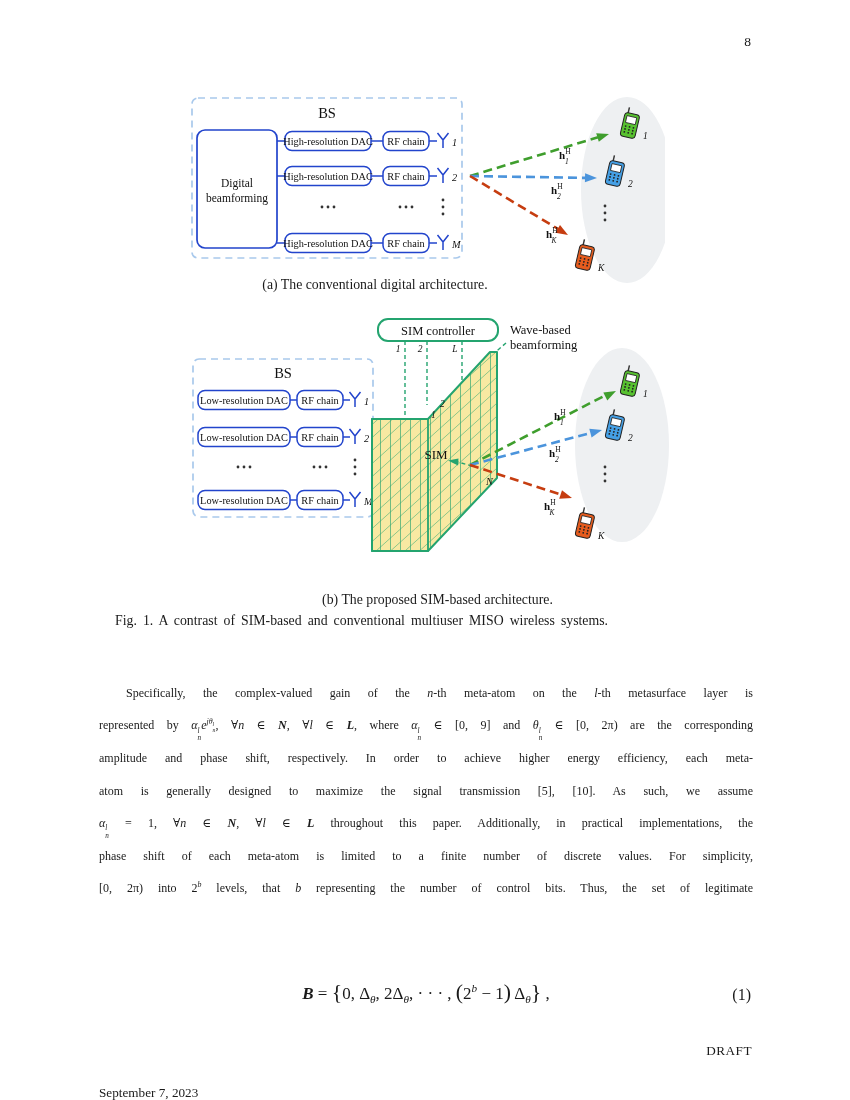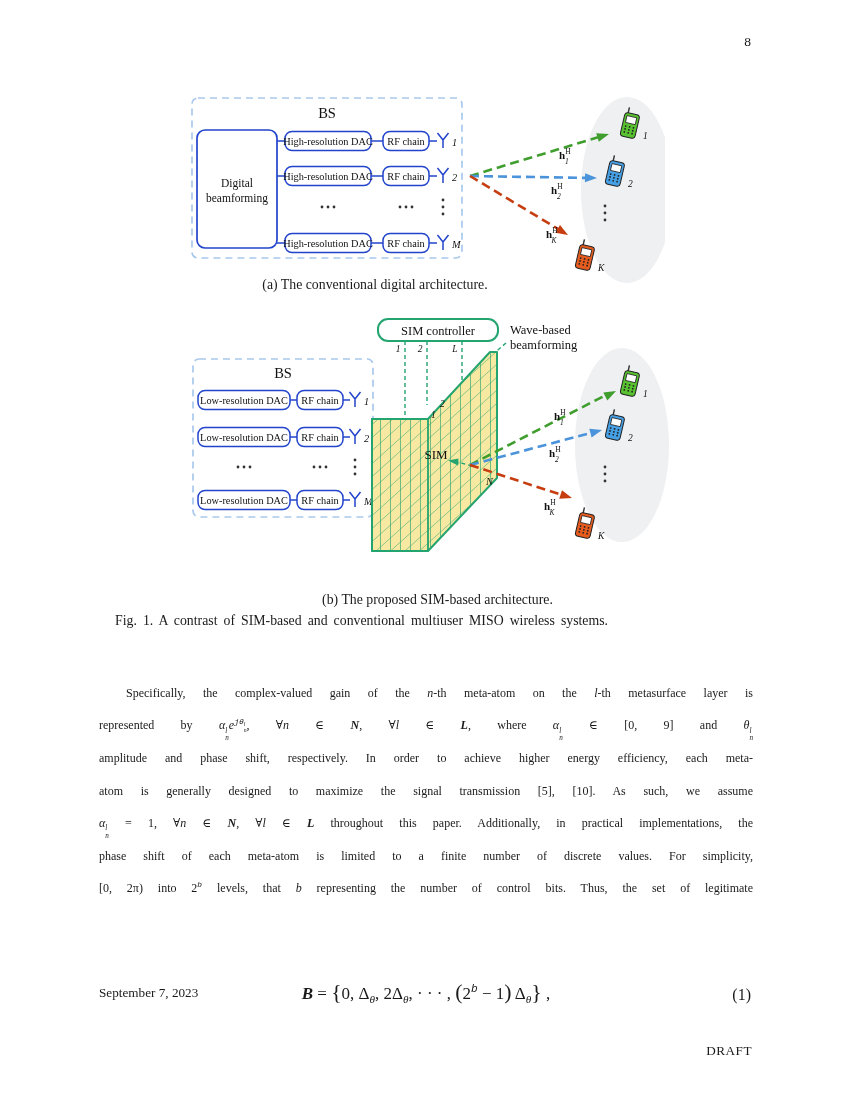--- a/index.html
+++ b/index.html
@@ -48,21 +48,21 @@
   .simedge{fill:none;stroke:var(--teal);stroke-width:2;stroke-linejoin:round;}
   
   .caption{font-size:13.8px;text-align:center;}
   .figcap{font-size:13.8px;word-spacing:2.6px;}
   .para{width:654px;font-size:12px;line-height:32.4px;}
   .pline{text-align:justify;text-align-last:justify;white-space:normal;}
   .pline.last{text-align-last:left;}
   .pline.first{text-indent:27px;}
   .seg-n{} .seg-i{font-style:italic;}
   .seg-cal{font-style:italic;font-weight:600;}
-  .seg-sup{vertical-align:super;font-size:0.66em;font-style:italic;line-height:0;font-family:Liberation Mono, monospace;}
+  .seg-sup{vertical-align:super;font-size:0.66em;font-style:italic;line-height:0;}
   .seg-sub{vertical-align:sub;font-size:0.66em;font-style:italic;line-height:0;}
   .seg-big{font-size:1.28em;line-height:0;}
   .ss{display:inline-flex;flex-direction:column;font-size:0.6em;line-height:1.02;
       vertical-align:-0.45em;font-style:italic;text-align:left;}
   .xss{display:inline-flex;flex-direction:column;font-size:0.48em;line-height:1.02;
       vertical-align:0.55em;font-style:italic;text-align:left;}
   .eqrow{width:654px;position:relative;font-size:17px;text-align:center;}
   .eqtag{position:absolute;right:2px;top:2px;font-size:16px;}
   .footer{font-size:13.2px;}
 </style>
@@ -358,30 +358,30 @@
         <span>n</span>
       </span><span class="seg-i">e</span><span class="seg-sup">jθ</span><span class="xss">
         <span>l</span>
         <span>n</span>
       </span><span class="seg-n">, ∀</span><span class="seg-i">n</span><span class="seg-n"> ∈ </span><span class="seg-cal">N</span><span class="seg-n">, ∀</span><span class="seg-i">l</span><span class="seg-n"> ∈ </span><span class="seg-cal">L</span><span class="seg-n">, where </span><span class="seg-i">α</span><span class="ss">
         <span>l</span>
         <span>n</span>
       </span><span class="seg-n"> ∈ [0, 9] and </span><span class="seg-i">θ</span><span class="ss">
         <span>l</span>
         <span>n</span>
-      </span></div>
+      </span><span class="seg-n"> ∈ [0, 2π) are the corresponding</span></div>
   <div class="pline"><span class="seg-n">amplitude and phase shift, respectively. In order to achieve higher energy efficiency, each meta-</span></div>
   <div class="pline"><span class="seg-n">atom is generally designed to maximize the signal transmission [5], [10]. As such, we assume</span></div>
   <div class="pline"><span class="seg-i">α</span><span class="ss">
         <span>l</span>
         <span>n</span>
       </span><span class="seg-n"> = 1, ∀</span><span class="seg-i">n</span><span class="seg-n"> ∈ </span><span class="seg-cal">N</span><span class="seg-n">, ∀</span><span class="seg-i">l</span><span class="seg-n"> ∈ </span><span class="seg-cal">L</span><span class="seg-n"> throughout this paper. Additionally, in practical implementations, the</span></div>
   <div class="pline"><span class="seg-n">phase shift of each meta-atom is limited to a finite number of discrete values. For simplicity,</span></div>
   <div class="pline"><span class="seg-n">[0, 2π) into 2</span><span class="seg-sup">b</span><span class="seg-n"> levels, that </span><span class="seg-i">b</span><span class="seg-n"> representing the number of control bits. Thus, the set of legitimate</span></div>
 </div>
 
 <div class="abs eqrow" style="left:99px;top:984px;">
   <span><span class="seg-cal">B</span><span class="seg-n"> = </span><span class="seg-big">{</span><span class="seg-n">0, Δ</span><span class="seg-sub">θ</span><span class="seg-n">, 2Δ</span><span class="seg-sub">θ</span><span class="seg-n">, · · · , </span><span class="seg-big">(</span><span class="seg-n">2</span><span class="seg-sup">b</span><span class="seg-n"> − 1</span><span class="seg-big">)</span><span class="seg-n"> Δ</span><span class="seg-sub">θ</span><span class="seg-big">}</span><span class="seg-n"> ,</span></span>
   <span class="eqtag">(1)</span>
 </div>
 
-<div class="abs footer" style="left:99px;top:985px;">September 7, 2023</div>
+<div class="abs footer" style="left:99px;top:1085px;">September 7, 2023</div>
 <div class="abs footer" style="right:98px;top:1043px;letter-spacing:0.5px;">DRAFT</div>
 
 </body></html>

